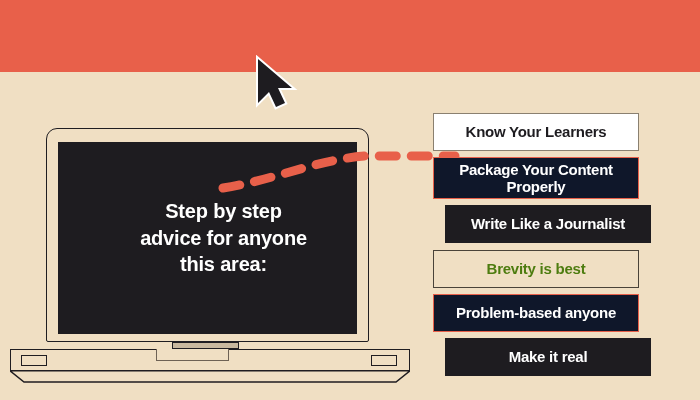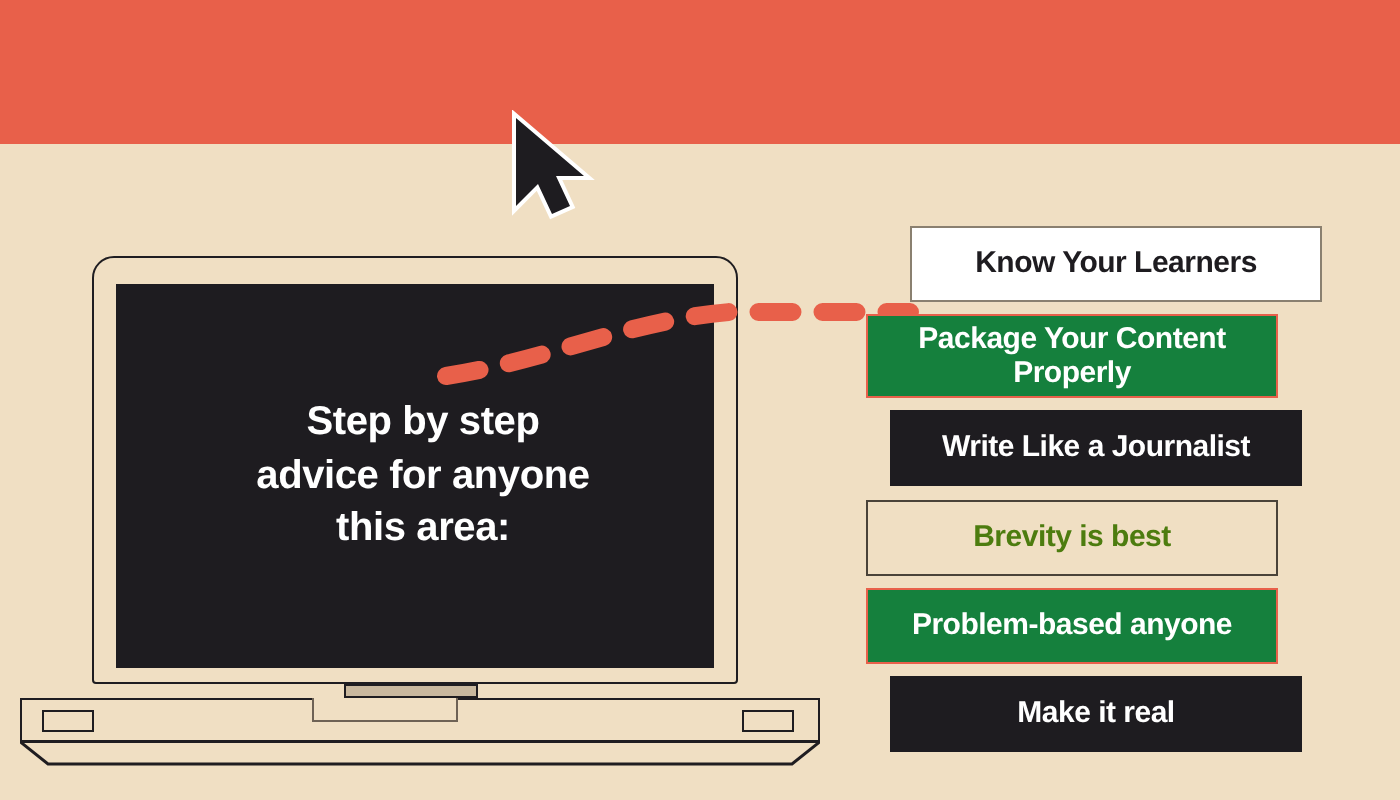--- a/index.html
+++ b/index.html
@@ -80,21 +80,21 @@
     position: absolute;
     left: 48px;
     top: 14px;
     width: 299px;
     height: 192px;
     background: #1E1C20;
     box-sizing: border-box;
   }
   #screen-text {
     position: absolute;
-    left: 4px;
+    left: 16px;
     top: 0;
     width: 299px;
     height: 192px;
     display: flex;
     flex-direction: column;
     align-items: center;
     justify-content: center;
     color: #FFFFFF;
     font-family: "Liberation Sans", sans-serif;
     font-size: 20px;
@@ -187,21 +187,21 @@
     line-height: 1.14;
     letter-spacing: -0.25px;
     box-sizing: border-box;
   }
   .tip-white {
     background: #FFFFFF;
     color: #1E1C20;
     border: 1.5px solid #8A8070;
   }
   .tip-red {
-    background: #15803d;
+    background: #0f172a;
     color: #FFFFFF;
     border: 1.5px solid #E8604A;
   }
   .tip-dark {
     background: #1E1C20;
     color: #FFFFFF;
     border: 1.5px solid #1E1C20;
     margin-left: 12px;
   }
   .tip-beige {
@@ -248,21 +248,21 @@
       <path d="M0 0.8 L400 0.8 L386 12 L14 12 Z" fill="#F0DFC3" stroke="#1F1D21" stroke-width="1.5" stroke-linejoin="miter"></path>
     </svg>
   </div>
 
   <svg id="dashed-connector" viewBox="0 0 255 60" xmlns="http://www.w3.org/2000/svg">
     <path d="M18 48 C 70 40, 110 20, 160 16 L 250 16" fill="none" stroke="#E8604A" stroke-width="9" stroke-linecap="round" stroke-dasharray="17 15"></path>
   </svg>
 
   <div id="tips-list">
 
-    <div class="tip-item tip-white" style="top:0px; height:38px;margin-left:22px;">
+    <div class="tip-item tip-white" style="top:0px; height:38px;">
       <span>Know Your Learners</span>
     </div>
 
     <div class="tip-item tip-red" style="top:44px; height:42px;">
       <span>Package Your Content Properly</span>
     </div>
 
     <div class="tip-item tip-dark" style="top:92px; height:38px;">
       <span>Write Like a Journalist</span>
     </div>

